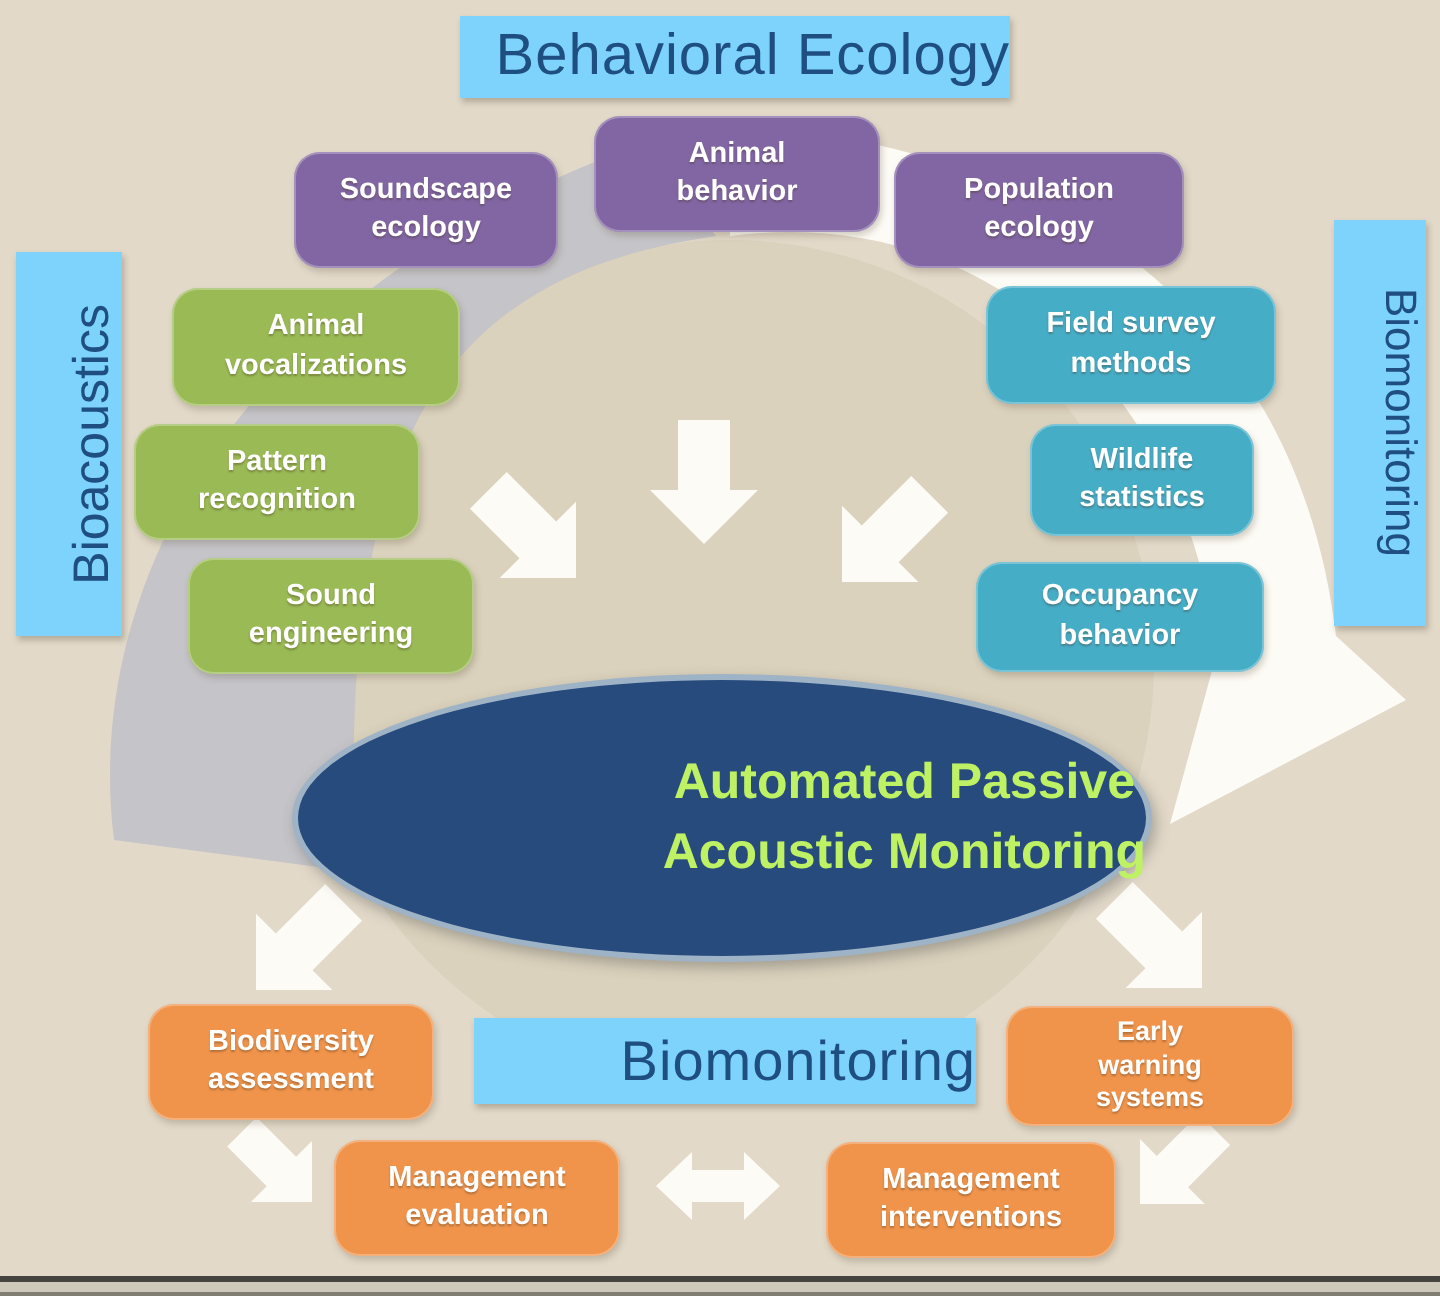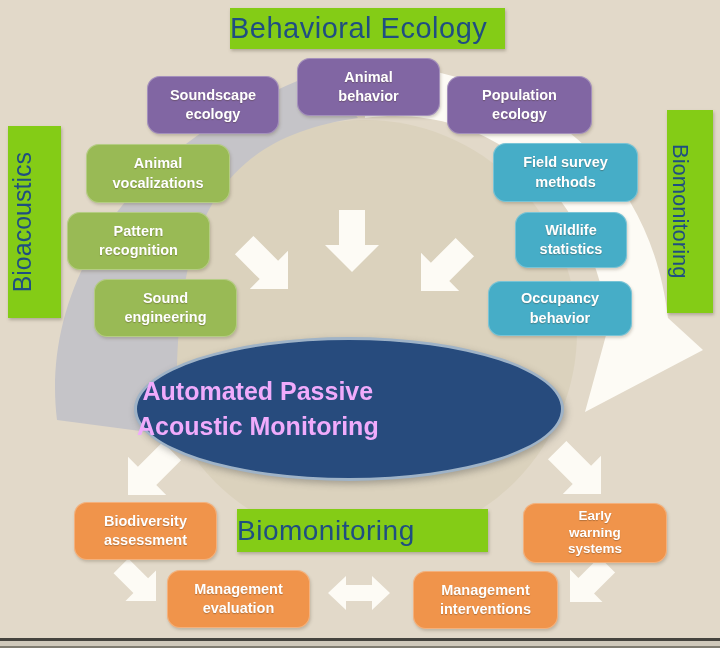--- a/index.html
+++ b/index.html
@@ -3,43 +3,43 @@
 <meta charset="utf-8">
 <style>
   html,body{margin:0;padding:0;}
   body{background:#888;font-family:"Liberation Sans","DejaVu Sans",sans-serif;}
   .stage{
     position:relative;width:720px;height:648px;overflow:hidden;
     background:#E2D9C9;
   }
   .bg-layer{position:absolute;left:0;top:0;z-index:1;}
   .banner{
-    position:absolute;z-index:3;background:#84cc16;color:#1F4E81;
-    display:flex;align-items:center;justify-content:flex-start;
+    position:absolute;z-index:3;background:#7dd3fc;color:#1F4E81;
+    display:flex;align-items:center;justify-content:flex-end;
     box-shadow:1px 2px 3px rgba(90,80,60,.35);
   }
   .banner-h{letter-spacing:.5px;}
   .vtext{writing-mode:vertical-rl;}
   .vtext.flip{transform:rotate(180deg);}
   .box{
     position:absolute;z-index:4;border-radius:13px;color:#fff;font-weight:bold;
     display:flex;align-items:center;justify-content:center;text-align:center;
     white-space:pre-line;font-size:14.5px;line-height:1.32;
     text-shadow:0 1px 1px rgba(70,50,30,.35);
     box-shadow:inset 0 0 0 1px rgba(255,255,255,.28),1px 2px 3px rgba(90,80,60,.25);
   }
   .purple{background:#8166A3;}
   .green{background:#99BA55;}
   .teal{background:#46ADC7;}
   .orange{background:#F0944B;}
   .ellipse{
-    position:absolute;z-index:5;left:134px;top:337px;width:424px;height:138px;
+    position:absolute;z-index:5;left:146px;top:337px;width:424px;height:138px;
     border-radius:50%;background:#274B7D;border:3px solid #9FB3C7;
-    color:#f0abfc;font-size:25px;font-weight:bold;line-height:1.4;
-    display:flex;align-items:center;justify-content:flex-start;text-align:center;
+    color:#bef264;font-size:25px;font-weight:bold;line-height:1.4;
+    display:flex;align-items:center;justify-content:flex-end;text-align:center;
     white-space:pre-line;box-shadow:2px 3px 7px rgba(60,60,60,.35);
   }
   .bottom-border{
     position:absolute;z-index:6;left:0;bottom:0;width:720px;height:10px;
     background:#CFC9BB;border-top:3px solid #45443E;border-bottom:2px solid #807D72;
     box-sizing:border-box;
   }
   
   #banner-top{left:230px;top:8px;width:275px;height:41px;font-size:29px;}
   #banner-bottom{left:237px;top:509px;width:251px;height:43px;font-size:28px;}
@@ -49,21 +49,21 @@
   #box-animal-behavior{left:297px;top:58px;width:143px;height:58px;}
   #box-population{left:447px;top:76px;width:145px;height:58px;}
   #box-vocalizations{left:86px;top:144px;width:144px;height:59px;}
   #box-pattern{left:67px;top:212px;width:143px;height:58px;}
   #box-sound-eng{left:94px;top:279px;width:143px;height:58px;}
   #box-field-survey{left:493px;top:143px;width:145px;height:59px;}
   #box-wildlife{left:515px;top:212px;width:112px;height:56px;}
   #box-occupancy{left:488px;top:281px;width:144px;height:55px;}
   #box-biodiversity{left:74px;top:502px;width:143px;height:58px;}
   #box-mgmt-eval{left:167px;top:570px;width:143px;height:58px;}
-  #box-early-warning{left:503px;top:503px;width:144px;height:60px;font-size:13.5px;line-height:1.22;margin-left:20px;}
+  #box-early-warning{left:503px;top:503px;width:144px;height:60px;font-size:13.5px;line-height:1.22;}
   #box-mgmt-interv{left:413px;top:571px;width:145px;height:58px;}
 </style>
 </head>
 <body>
 
 <div class="stage">
 
   <svg class="bg-layer" width="720" height="648" viewBox="0 0 720 648">
 
     <circle cx="365" cy="332" r="212" fill="#DBD2BD"></circle>

